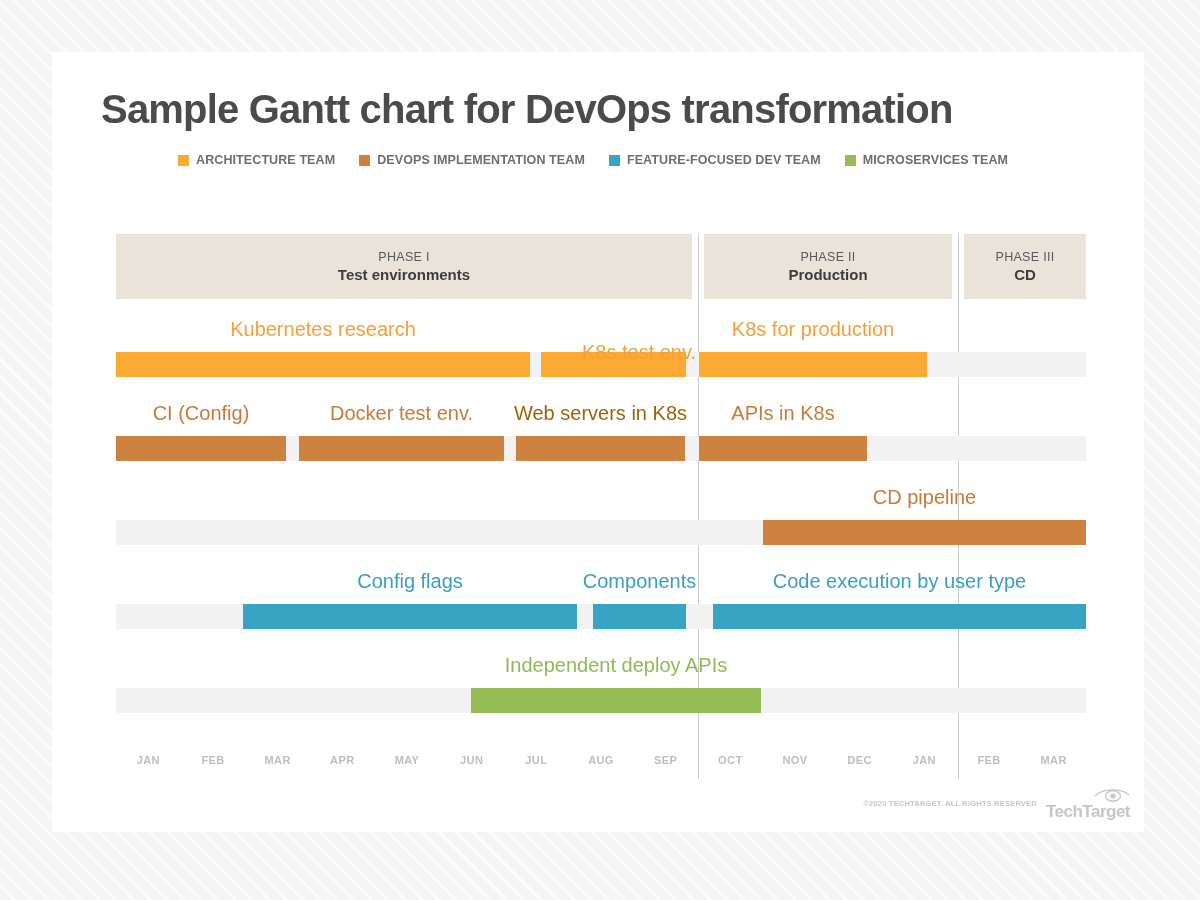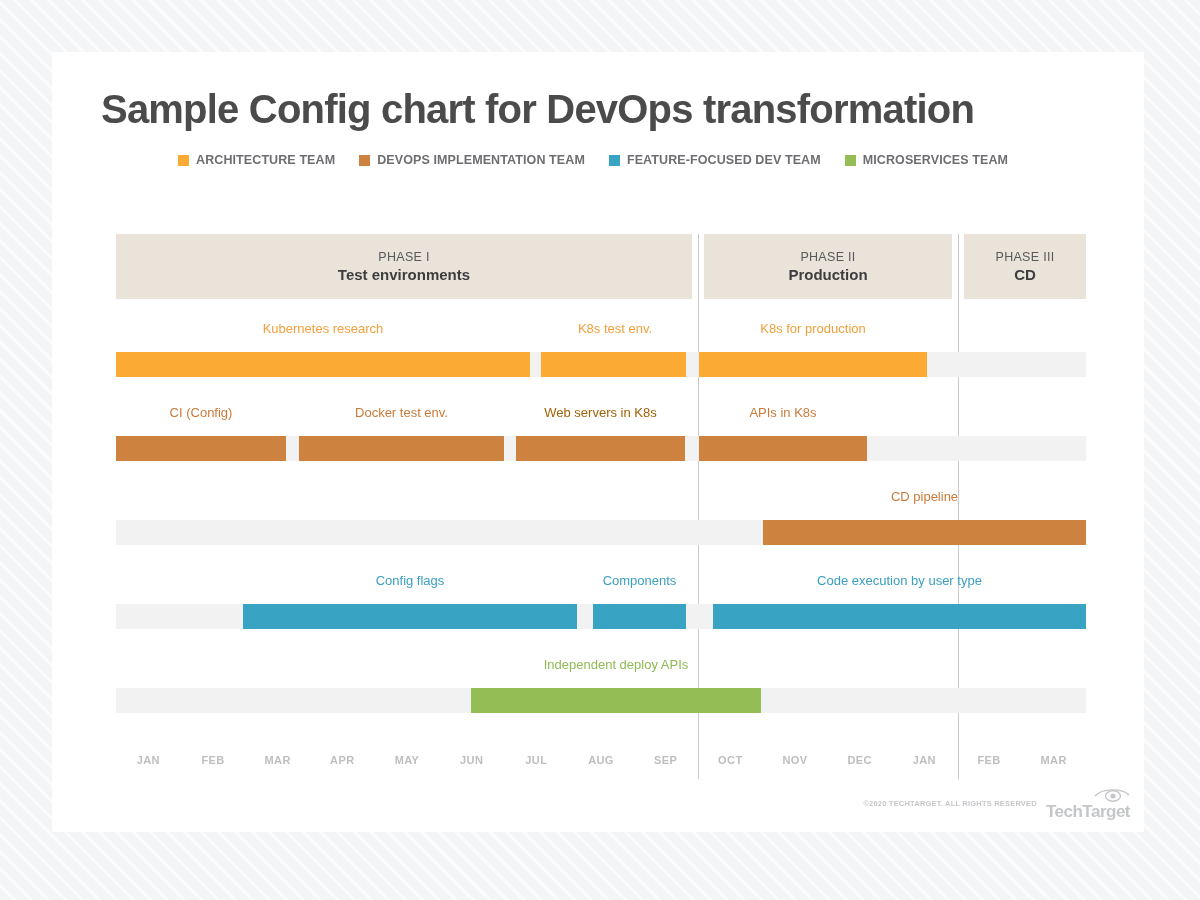--- a/index.html
+++ b/index.html
@@ -126,21 +126,21 @@
     position: absolute;
     left: 0;
     width: 970px;
     height: 76px;
   }
   .row-label {
     position: absolute;
     top: 0;
     height: 26px;
     line-height: 26px;
-    font-size: 13px;
+    font-size: 20px;
     white-space: nowrap;
     transform: translateX(-50%);
   }
   .track {
     position: absolute;
     left: 0;
     top: 36px;
     width: 970px;
     height: 25px;
     background: #f2f2f2;
@@ -199,21 +199,21 @@
     letter-spacing: -0.5px;
     line-height: 1;
     white-space: nowrap;
   }
 </style>
 </head>
 <body>
 
 <div class="card">
 
-  <div class="chart-title">Sample Config chart for DevOps transformation</div>
+  <div class="chart-title">Sample Gantt chart for DevOps transformation</div>
 
   <div class="legend">
       <div class="legend-item">
         <span class="legend-swatch" style="background: rgb(251, 170, 51);"></span>
         <span class="legend-label">ARCHITECTURE TEAM</span>
       </div>
       <div class="legend-item">
         <span class="legend-swatch" style="background: rgb(206, 130, 64);"></span>
         <span class="legend-label">DEVOPS IMPLEMENTATION TEAM</span>
       </div>
@@ -245,21 +245,21 @@
     <div>
         <div class="divider" style="left: 582px;"></div>
         <div class="divider" style="left: 842px;"></div>
       </div>
     <div>
         <div class="row" style="top: 82px;">
           <div class="track"></div>
           <div class="bar" style="left: 0px; width: 414px; background: rgb(251, 170, 51);"></div>
           <div class="row-label" style="left: 207px; color: rgb(242, 160, 60);">Kubernetes research</div>
           <div class="bar" style="left: 425px; width: 145px; background: rgb(251, 170, 51);"></div>
-          <div class="row-label" style="left: 499px; color: rgb(242, 160, 60);">K8s test env.</div>
+          <div class="row-label" style="left: 523px; color: rgb(242, 160, 60); margin-top: 23px;">K8s test env.</div>
           <div class="bar" style="left: 583px; width: 228px; background: rgb(251, 170, 51);"></div>
           <div class="row-label" style="left: 697px; color: rgb(242, 160, 60);">K8s for production</div>
         </div>
         <div class="row" style="top: 166px;">
           <div class="track"></div>
           <div class="bar" style="left: 0px; width: 170px; background: rgb(206, 130, 64);"></div>
           <div class="row-label" style="left: 85px; color: rgb(201, 122, 57);">CI (Config)</div>
           <div class="bar" style="left: 183px; width: 205px; background: rgb(206, 130, 64);"></div>
           <div class="row-label" style="left: 285.5px; color: rgb(201, 122, 57);">Docker test env.</div>
           <div class="bar" style="left: 400px; width: 169px; background: rgb(206, 130, 64);"></div>

